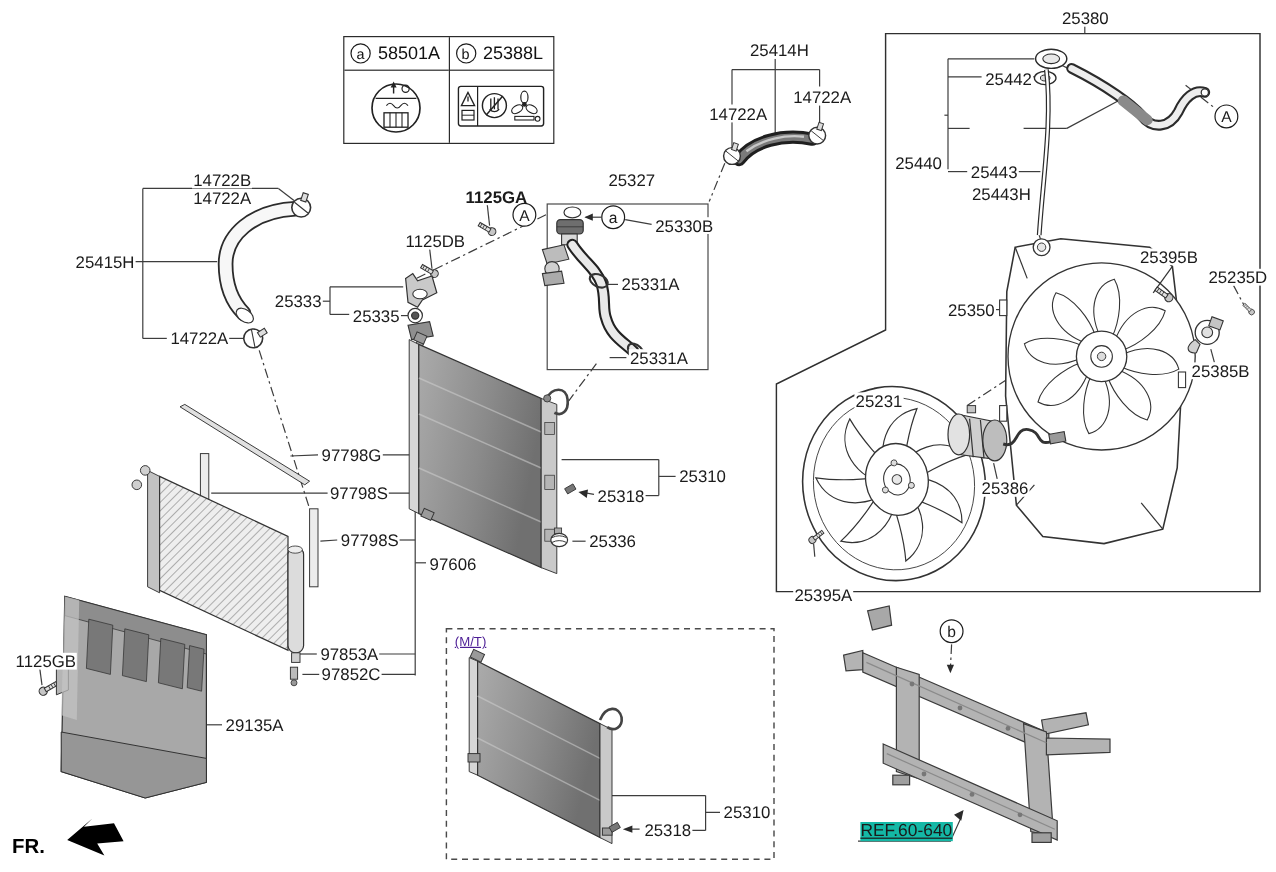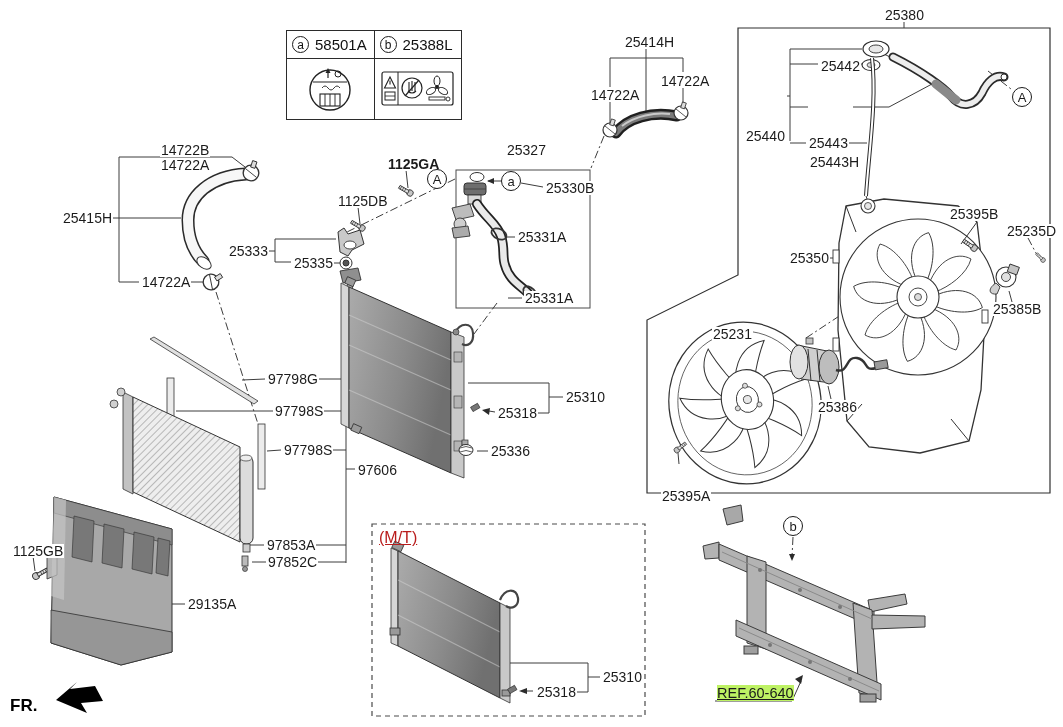--- a/index.html
+++ b/index.html
@@ -13,23 +13,23 @@
            text-align:center;color:#1b1b1b;box-sizing:border-box;}
   .legend{position:absolute;left:286px;top:30px;width:176px;height:90px;
           border:1.4px solid #2b2b2b;display:flex;background:#fff;box-sizing:border-box;}
   .legend-col{flex:1;display:flex;flex-direction:column;min-width:0;}
   .legend-col + .legend-col{border-left:1.4px solid #2b2b2b;}
   .legend-head{height:27px;border-bottom:1.2px solid #2b2b2b;display:flex;
                align-items:center;gap:6px;padding:0 5px;font-size:15px;color:#111;}
   .callout-inline{width:17px;height:17px;border:1.2px solid #1b1b1b;border-radius:50%;
                   font-size:12px;line-height:16px;text-align:center;flex:none;box-sizing:border-box;}
   .legend-icon{flex:1;display:flex;align-items:center;justify-content:center;}
-  .mt-label{position:absolute;left:379px;top:529px;font-size:16px;color:#b91c1c;text-decoration:underline;}
+  .mt-label{position:absolute;left:379px;top:529px;font-size:11px;color:#4c1d95;text-decoration:underline;}
   .ref-link{position:absolute;left:717px;top:685px;font-size:14.5px;color:#1b1b1b;
-            text-decoration:underline;cursor:pointer;background:#bef264;}
+            text-decoration:underline;cursor:pointer;background:#14b8a6;}
   .fr{position:absolute;left:10px;top:696px;font-size:17px;font-weight:bold;color:#000;}
 </style>
 </head>
 <body>
 
 <div class="stage">
 
   <svg class="art" width="1063" height="727" viewBox="0 0 1063 727">
     <defs>
       <linearGradient id="gradCore" x1="0" y1="0" x2="1" y2="0.35">

